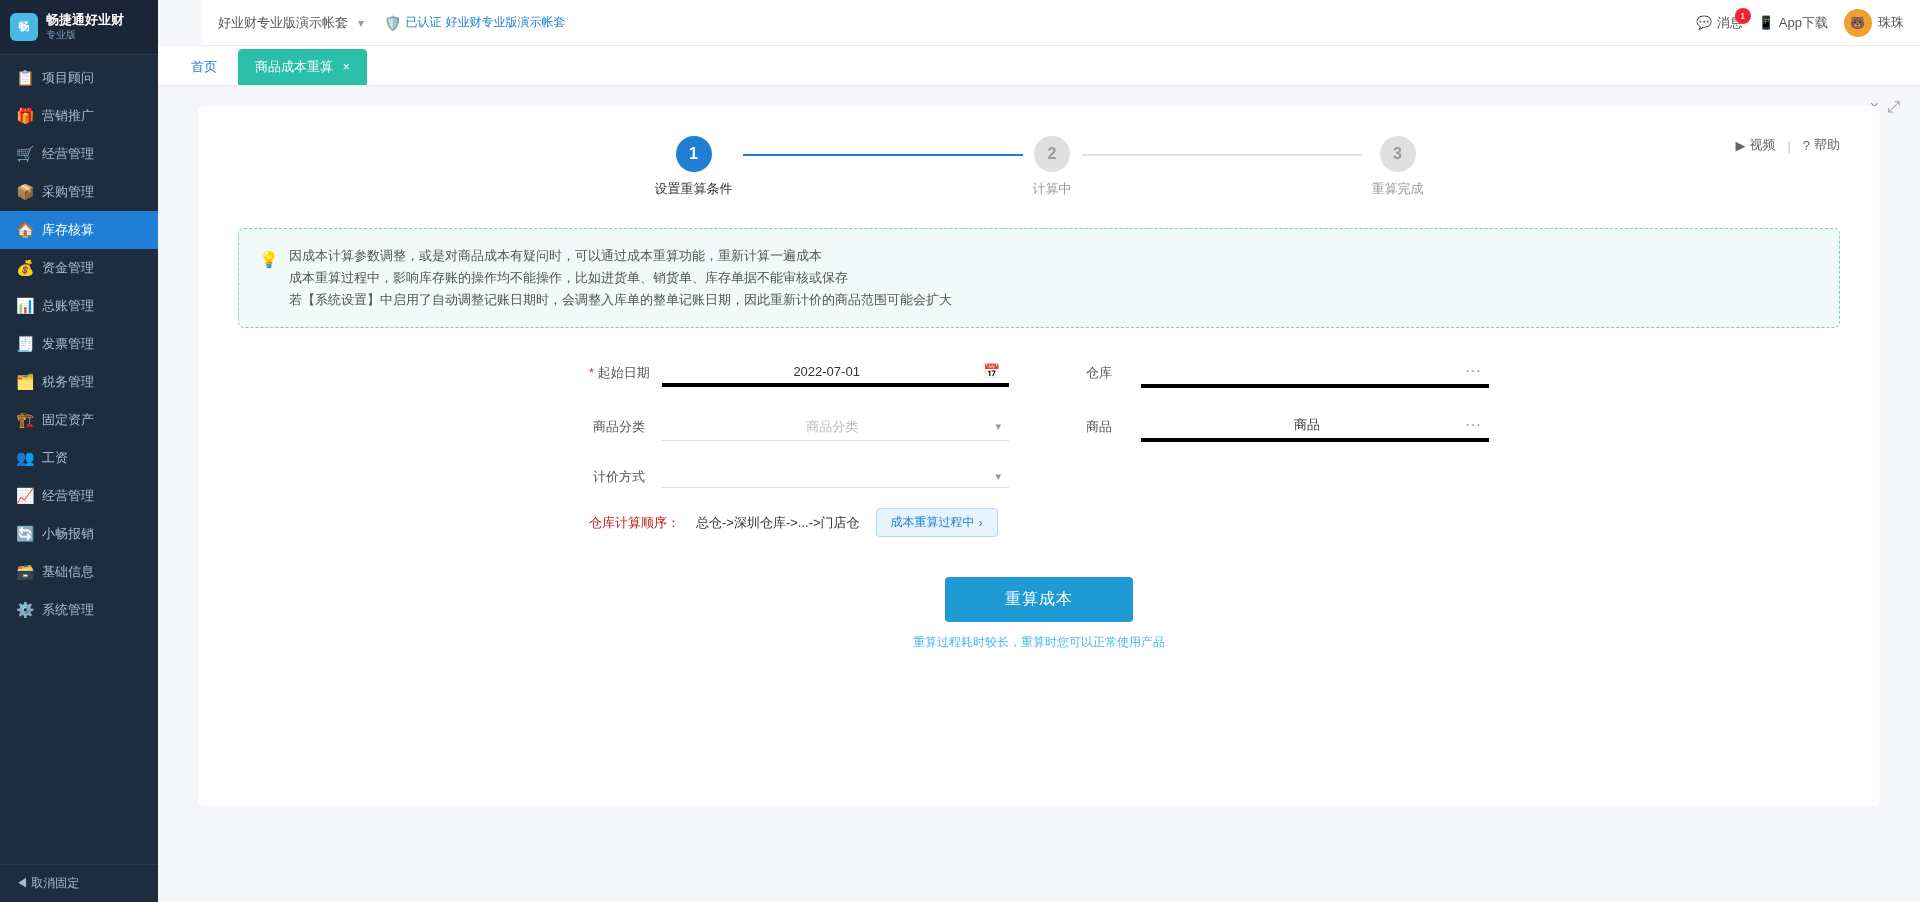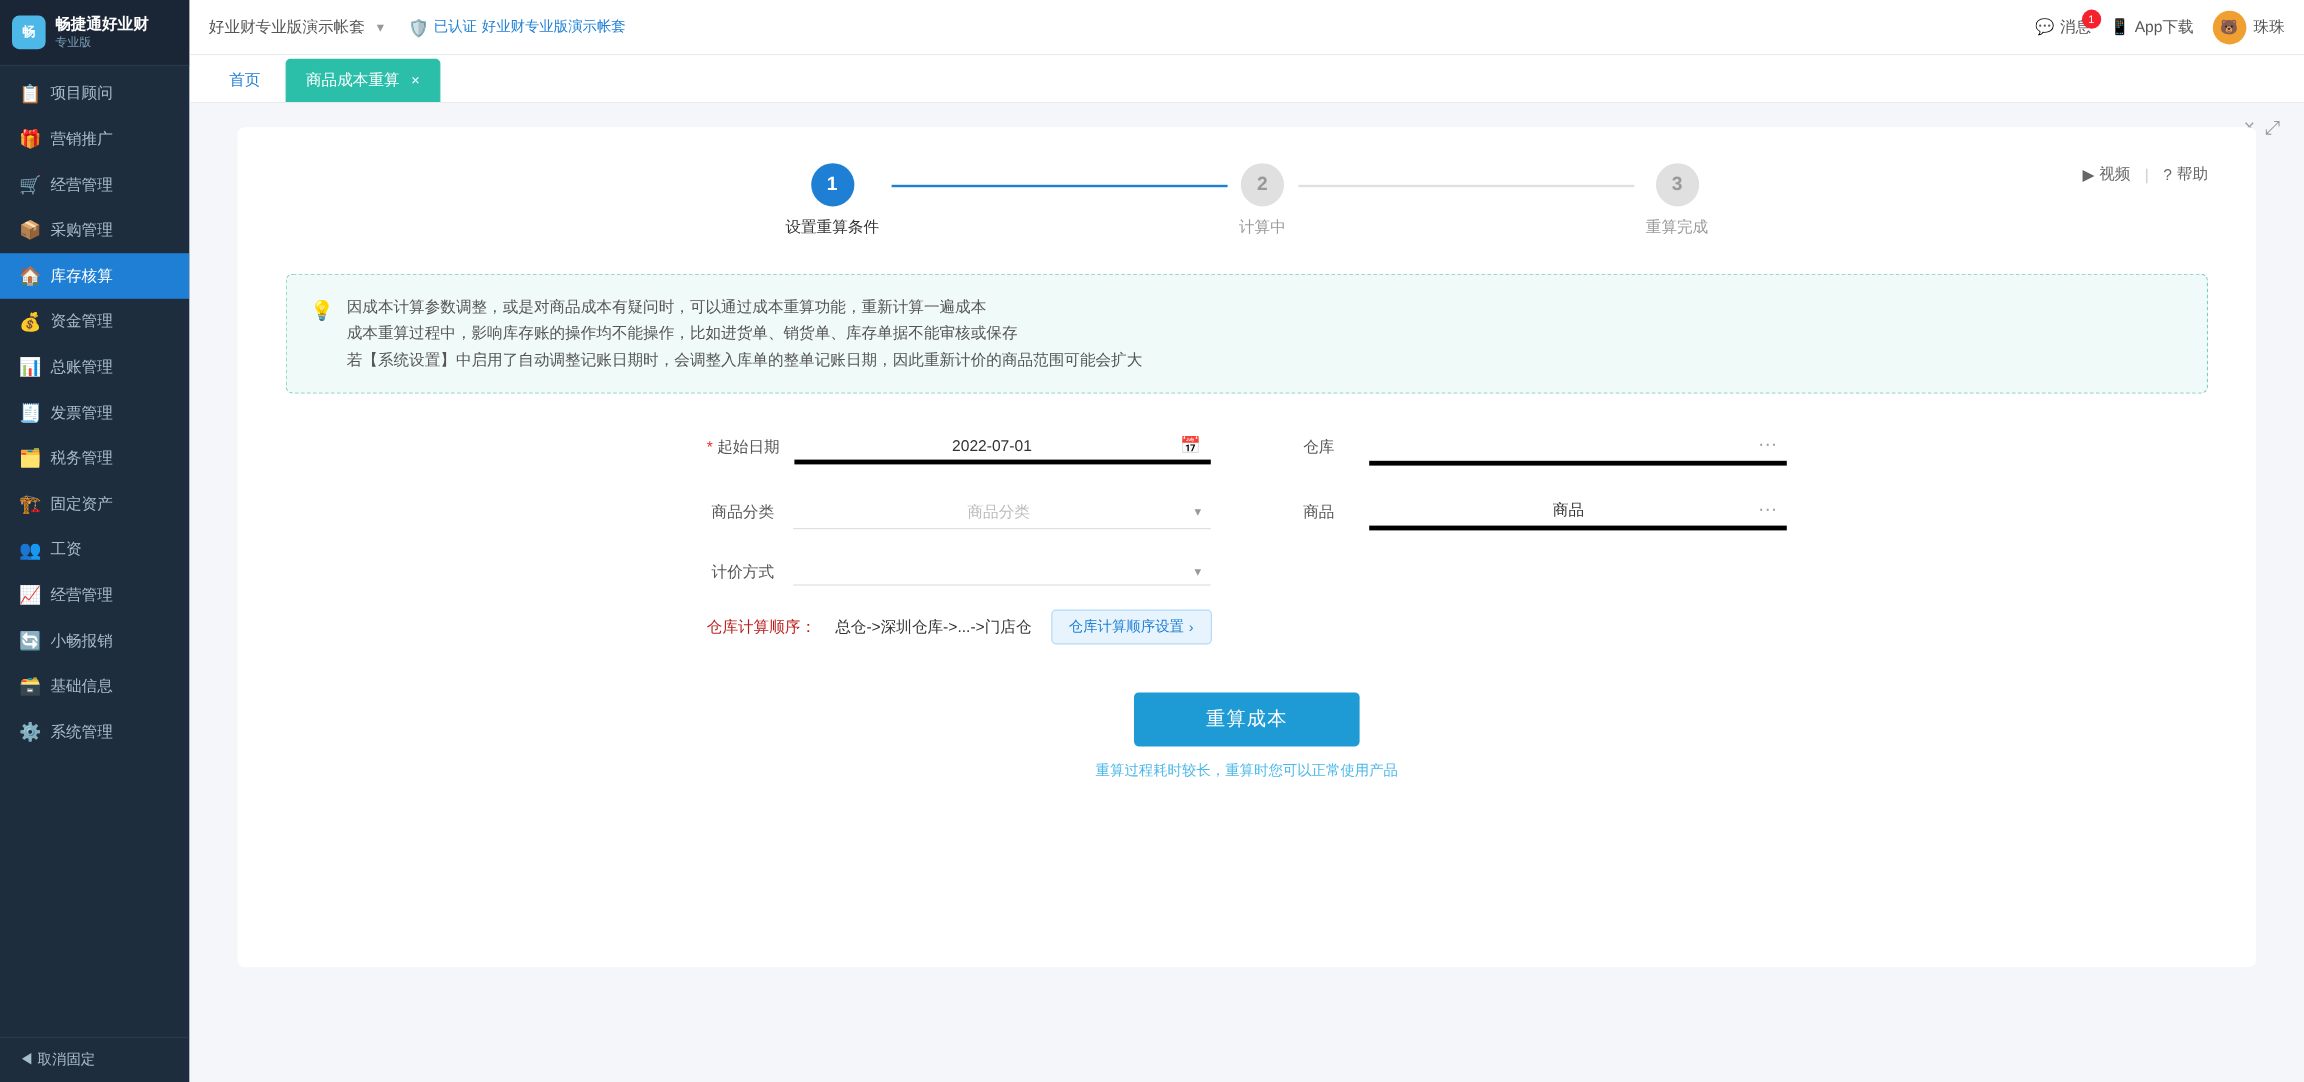--- a/index.html
+++ b/index.html
@@ -69,20 +69,21 @@
 
     
     .topbar {
       background: #fff;
       height: 46px;
       display: flex;
       align-items: center;
       padding: 0 16px;
       border-bottom: 1px solid #e8eaed;
       flex-shrink: 0;
+      margin-left: 44px;
     }
     .topbar-account {
       display: flex;
       align-items: center;
       gap: 6px;
       color: #555;
       font-size: 13px;
     }
     .topbar-dropdown { color: #999; font-size: 12px; margin-left: 4px; }
     .topbar-verified {
@@ -581,21 +582,21 @@
         </div>
 
         <div></div>
 
       </div>
 
       <div class="warehouse-section">
         <span class="warehouse-label">仓库计算顺序：</span>
         <span class="warehouse-value">总仓-&gt;深圳仓库-&gt;...-&gt;门店仓</span>
         <button class="warehouse-btn">
-          <span>仓库计算顺序设置</span>
+          <span>成本重算过程中</span>
           <span>›</span>
         </button>
       </div>
 
       <div class="submit-section">
         <button class="submit-btn">重算成本</button>
         <span class="submit-hint">重算过程耗时较长，重算时您可以正常使用产品</span>
       </div>
 
     </div>

